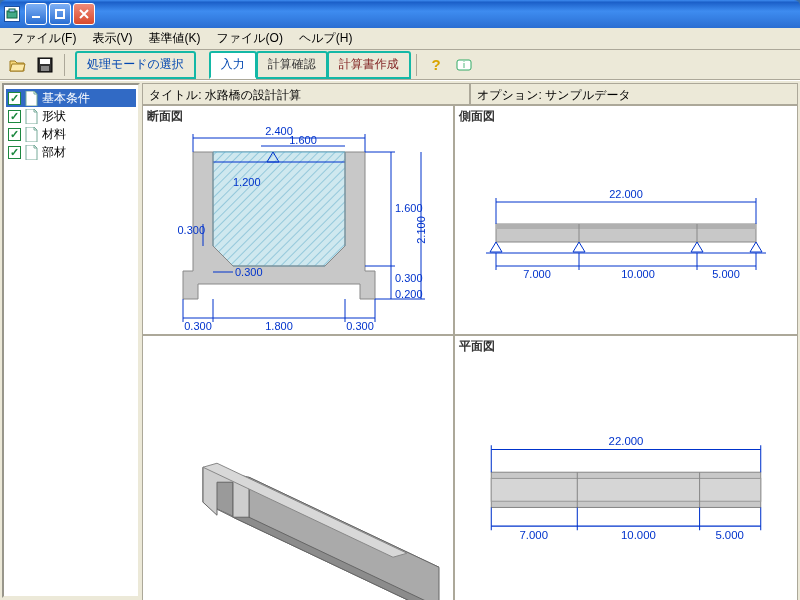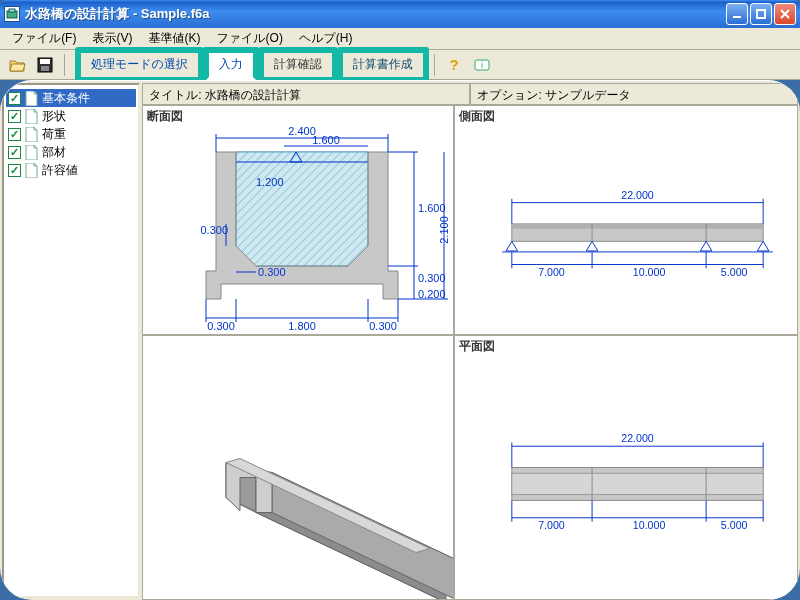--- a/index.html
+++ b/index.html
@@ -13,55 +13,54 @@
   .wbtn { width: 22px; height: 22px; border: 1px solid #fff; border-radius: 3px; display: flex; align-items: center; justify-content: center; color: #fff; font-weight: bold; }
   .wbtn.min, .wbtn.max { background: linear-gradient(to bottom,#7eb0f5,#2a6ed2); }
   .wbtn.close { background: linear-gradient(to bottom,#f08b7a,#d84a2d); }
   .wbtn svg { width: 12px; height: 12px; }
   .menubar { height: 22px; background: #ece9d8; display: flex; align-items: center; padding: 0 4px; border-bottom: 1px solid #aca899; }
   .menubar .menuitem { padding: 2px 8px; cursor: default; }
   .toolbar { height: 30px; background: #ece9d8; display: flex; align-items: center; padding: 2px 4px; border-bottom: 1px solid #aca899; gap: 2px; }
   .tbtn { width: 26px; height: 24px; border: 1px solid #ece9d8; display: flex; align-items: center; justify-content: center; border-radius: 3px; }
   .tbtn svg { width: 18px; height: 18px; }
   .tabbar { display: flex; align-items: center; height: 24px; margin-left: 4px; }
-  .tab { height: 22px; padding: 12px 10px; border: 6px solid #14b8a6; background: #ece9d8; display: flex; align-items: center; border-radius: 3px 3px 0 0; margin-right: -1px; color: #333; }
-  .tab.disabled { color: #0c4a6e; }
-  .tab.active { background: #fff; border-bottom-color: #fff; color: #0046b0; }
+  .tab { height: 22px; padding: 12px 10px; border: 2px solid #14b8a6; background: #ece9d8; display: flex; align-items: center; border-radius: 3px 3px 0 0; margin-right: -1px; color: #333; }
+  .tab.disabled { color: #7f1d1d; }
+  .tab.active { background: #fff; border-bottom-color: #fff; color: #0046b0; margin-left: 14px; }
   .sep { width: 1px; height: 22px; background: #aca899; margin: 0 4px; }
-  .client { flex: 1; display: flex; background: #ece9d8; border-top: 1px solid #fff; overflow: hidden; border-radius: 32px; }
+  .client { flex: 1; display: flex; background: #ece9d8; border-top: 1px solid #fff; overflow: hidden; }
   .sidebar { width: 138px; background: #fff; border: 2px inset #ece9d8; margin: 2px; padding: 4px 2px; }
   .tree-item { display: flex; align-items: center; height: 18px; padding: 0 2px; gap: 4px; }
   .tree-item .chk { width: 13px; height: 13px; border: 1px solid #1c883f; background: #fff; display: flex; align-items: center; justify-content: center; }
   .tree-item .chk::after { content: "✓"; color: #1c883f; font-size: 11px; font-weight: bold; line-height: 1; }
   .tree-item .doc { width: 13px; height: 15px; }
   .tree-item.selected { background: #316ac5; color: #fff; }
   .main { flex: 1; display: flex; flex-direction: column; margin: 2px 2px 2px 0; }
   .inforow { height: 22px; display: flex; }
   .infocell { flex: 1; border: 1px solid #aca899; background: #ece9d8; padding: 3px 6px; }
   .panels { flex: 1; display: grid; grid-template-columns: 312px 1fr; grid-template-rows: 230px 1fr; }
-  .panel { border: 1px solid #aca899; background: #fff; position: relative; overflow: hidden; padding-left: 23px; }
+  .panel { border: 1px solid #aca899; background: #fff; position: relative; overflow: hidden; }
   .panel .plabel { position: absolute; top: 2px; left: 4px; font-weight: bold; color: #333; background: rgba(255,255,255,.9); z-index: 2; }
   .dim { font-size: 11px; fill: #0033cc; }
   .dimline { stroke: #0033cc; stroke-width: 1; }
   .hatch { fill: url(#hatch); }
   .concrete { fill: #c8c8c8; stroke: #888; stroke-width: 1; }
 </style>
 </head>
 <body>
 
 <div class="window">
 
   <div class="titlebar">
     <span class="icon">
       <svg viewBox="0 0 12 12">
           <rect x="1" y="3" width="10" height="7" fill="#4a8" stroke="#164"></rect>
           <rect x="3" y="1" width="6" height="3" fill="#acf" stroke="#164"></rect>
         </svg>
     </span>
-    <span class="title">水路橋の設計計算 - Sample.f6a</span>
     <div class="wbtns">
       <div class="wbtn min">
           <svg viewBox="0 0 12 12">
             <rect x="2" y="8" width="8" height="2" fill="#fff"></rect>
           </svg>
         </div>
       <div class="wbtn max">
           <svg viewBox="0 0 12 12">
             <rect x="2" y="2" width="8" height="8" fill="none" stroke="#fff" stroke-width="2"></rect>
           </svg>
@@ -136,38 +135,30 @@
               <path d="M9 0v3h3" fill="none" stroke="#7a9"></path>
             </svg>
             <span>形状</span>
           </div>
           <div class="tree-item">
             <span class="chk"></span>
             <svg class="doc" viewBox="0 0 13 15">
               <path d="M1 0h8l3 3v12H1z" fill="#fff" stroke="#7a9"></path>
               <path d="M9 0v3h3" fill="none" stroke="#7a9"></path>
             </svg>
-            <span>荷重</span>
+            <span>材料</span>
           </div>
           <div class="tree-item">
             <span class="chk"></span>
             <svg class="doc" viewBox="0 0 13 15">
               <path d="M1 0h8l3 3v12H1z" fill="#fff" stroke="#7a9"></path>
               <path d="M9 0v3h3" fill="none" stroke="#7a9"></path>
             </svg>
             <span>部材</span>
           </div>
-          <div class="tree-item">
-            <span class="chk"></span>
-            <svg class="doc" viewBox="0 0 13 15">
-              <path d="M1 0h8l3 3v12H1z" fill="#fff" stroke="#7a9"></path>
-              <path d="M9 0v3h3" fill="none" stroke="#7a9"></path>
-            </svg>
-            <span>許容値</span>
-          </div>
         </div>
     </div>
 
     <div class="main">
       <div class="inforow">
         <div class="infocell">
           <span>タイトル: </span><span>水路橋の設計計算</span>
         </div>
         <div class="infocell">
           <span>オプション: </span><span>サンプルデータ</span>

